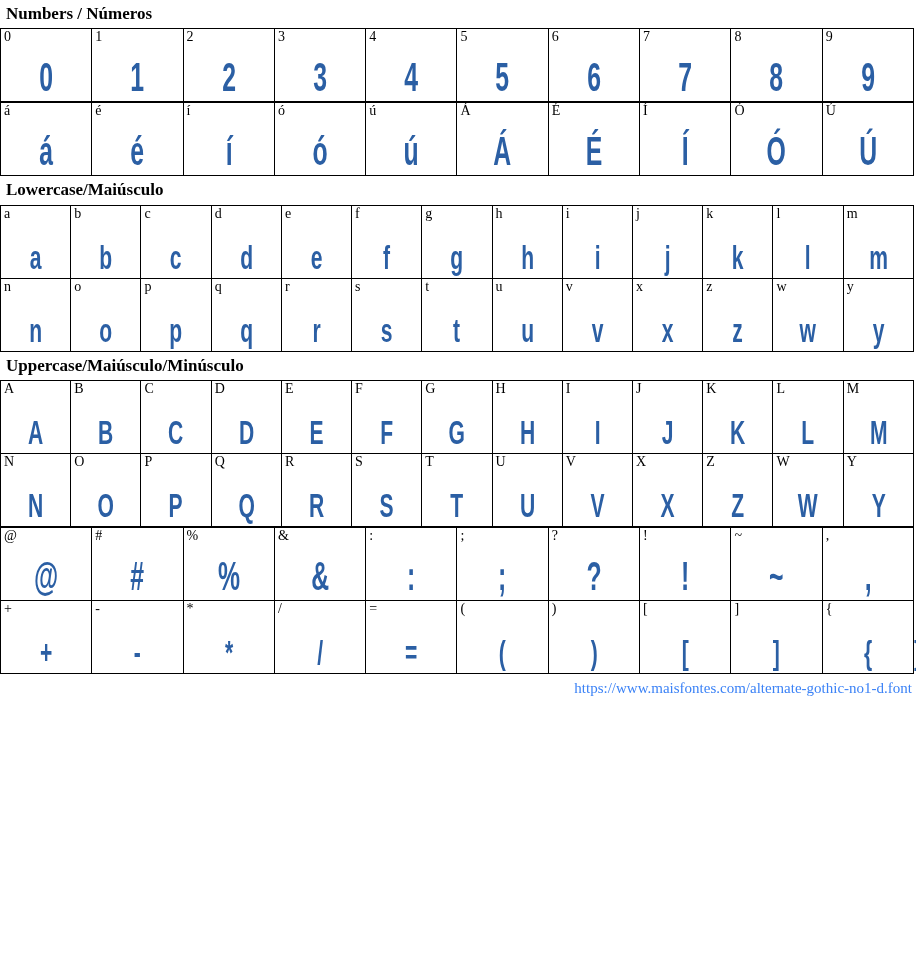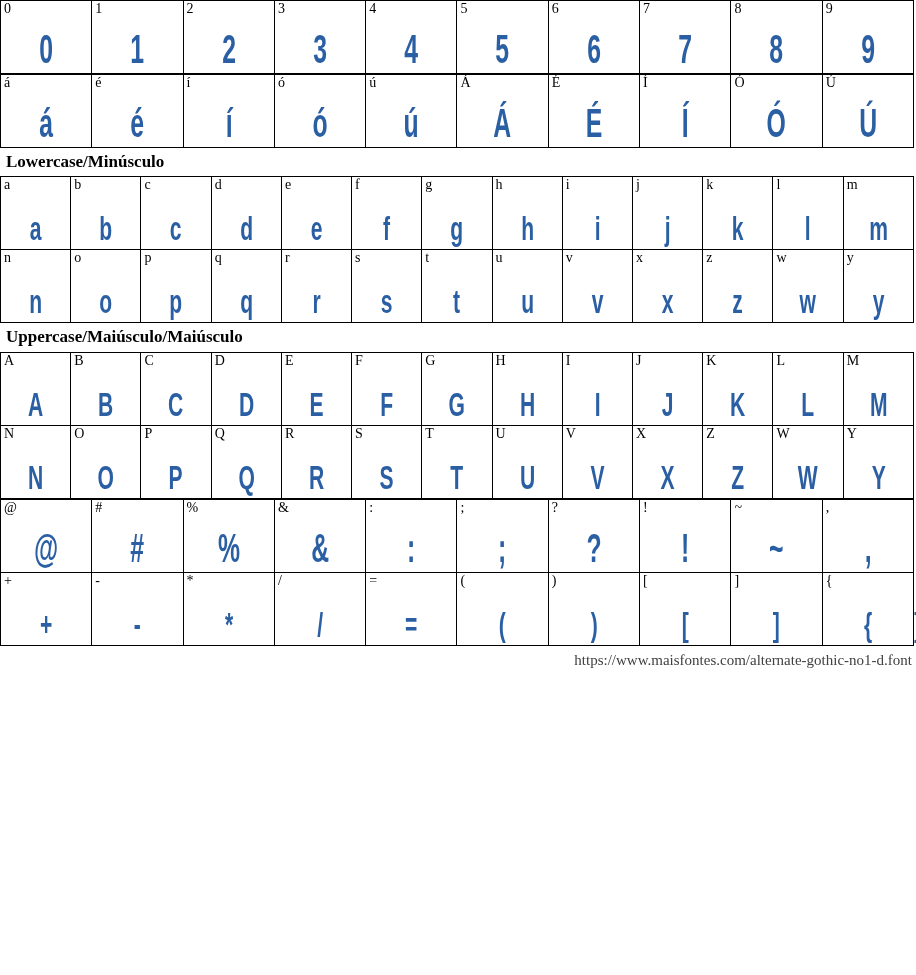--- a/index.html
+++ b/index.html
@@ -59,29 +59,30 @@
     line-height:1;
     transform:scaleX(0.62);
     transform-origin:center bottom;
     letter-spacing:0;
   }
   .glyph.small{font-size:34px;}
   .footer{
     text-align:right;
     font-family:"Liberation Serif", serif;
     font-size:15px;
-    color:#404040;
+    color:#3b82f6;
     padding:6px 4px 4px 0;
   }
 </style>
 </head>
 <body>
 
 <div class="page">
   <div id="sections-host">
+      <div class="section-title">Numbers / Números</div>
       <table class="glyphs">
         <tbody>
           <tr>
             <td style="width: 10%;">
               <div class="cell">
                 <span class="label">0</span>
                 <span class="glyph">0</span>
               </div>
             </td>
             <td style="width: 10%;">
@@ -200,21 +201,21 @@
             </td>
             <td style="width: 10%;">
               <div class="cell">
                 <span class="label">Ú</span>
                 <span class="glyph">Ú</span>
               </div>
             </td>
           </tr>
         </tbody>
       </table>
-      <div class="section-title">Lowercase/Minúsculo</div>
+      <div class="section-title">Lowercase/Maiúsculo</div>
       <table class="glyphs">
         <tbody>
           <tr>
             <td style="width: 7.69231%;">
               <div class="cell">
                 <span class="label">a</span>
                 <span class="glyph small">a</span>
               </div>
             </td>
             <td style="width: 7.69231%;">
@@ -365,21 +366,21 @@
             </td>
             <td style="width: 7.69231%;">
               <div class="cell">
                 <span class="label">y</span>
                 <span class="glyph small">y</span>
               </div>
             </td>
           </tr>
         </tbody>
       </table>
-      <div class="section-title">Uppercase/Maiúsculo/Maiúsculo</div>
+      <div class="section-title">Uppercase/Maiúsculo/Minúsculo</div>
       <table class="glyphs">
         <tbody>
           <tr>
             <td style="width: 7.69231%;">
               <div class="cell">
                 <span class="label">A</span>
                 <span class="glyph small">A</span>
               </div>
             </td>
             <td style="width: 7.69231%;">

